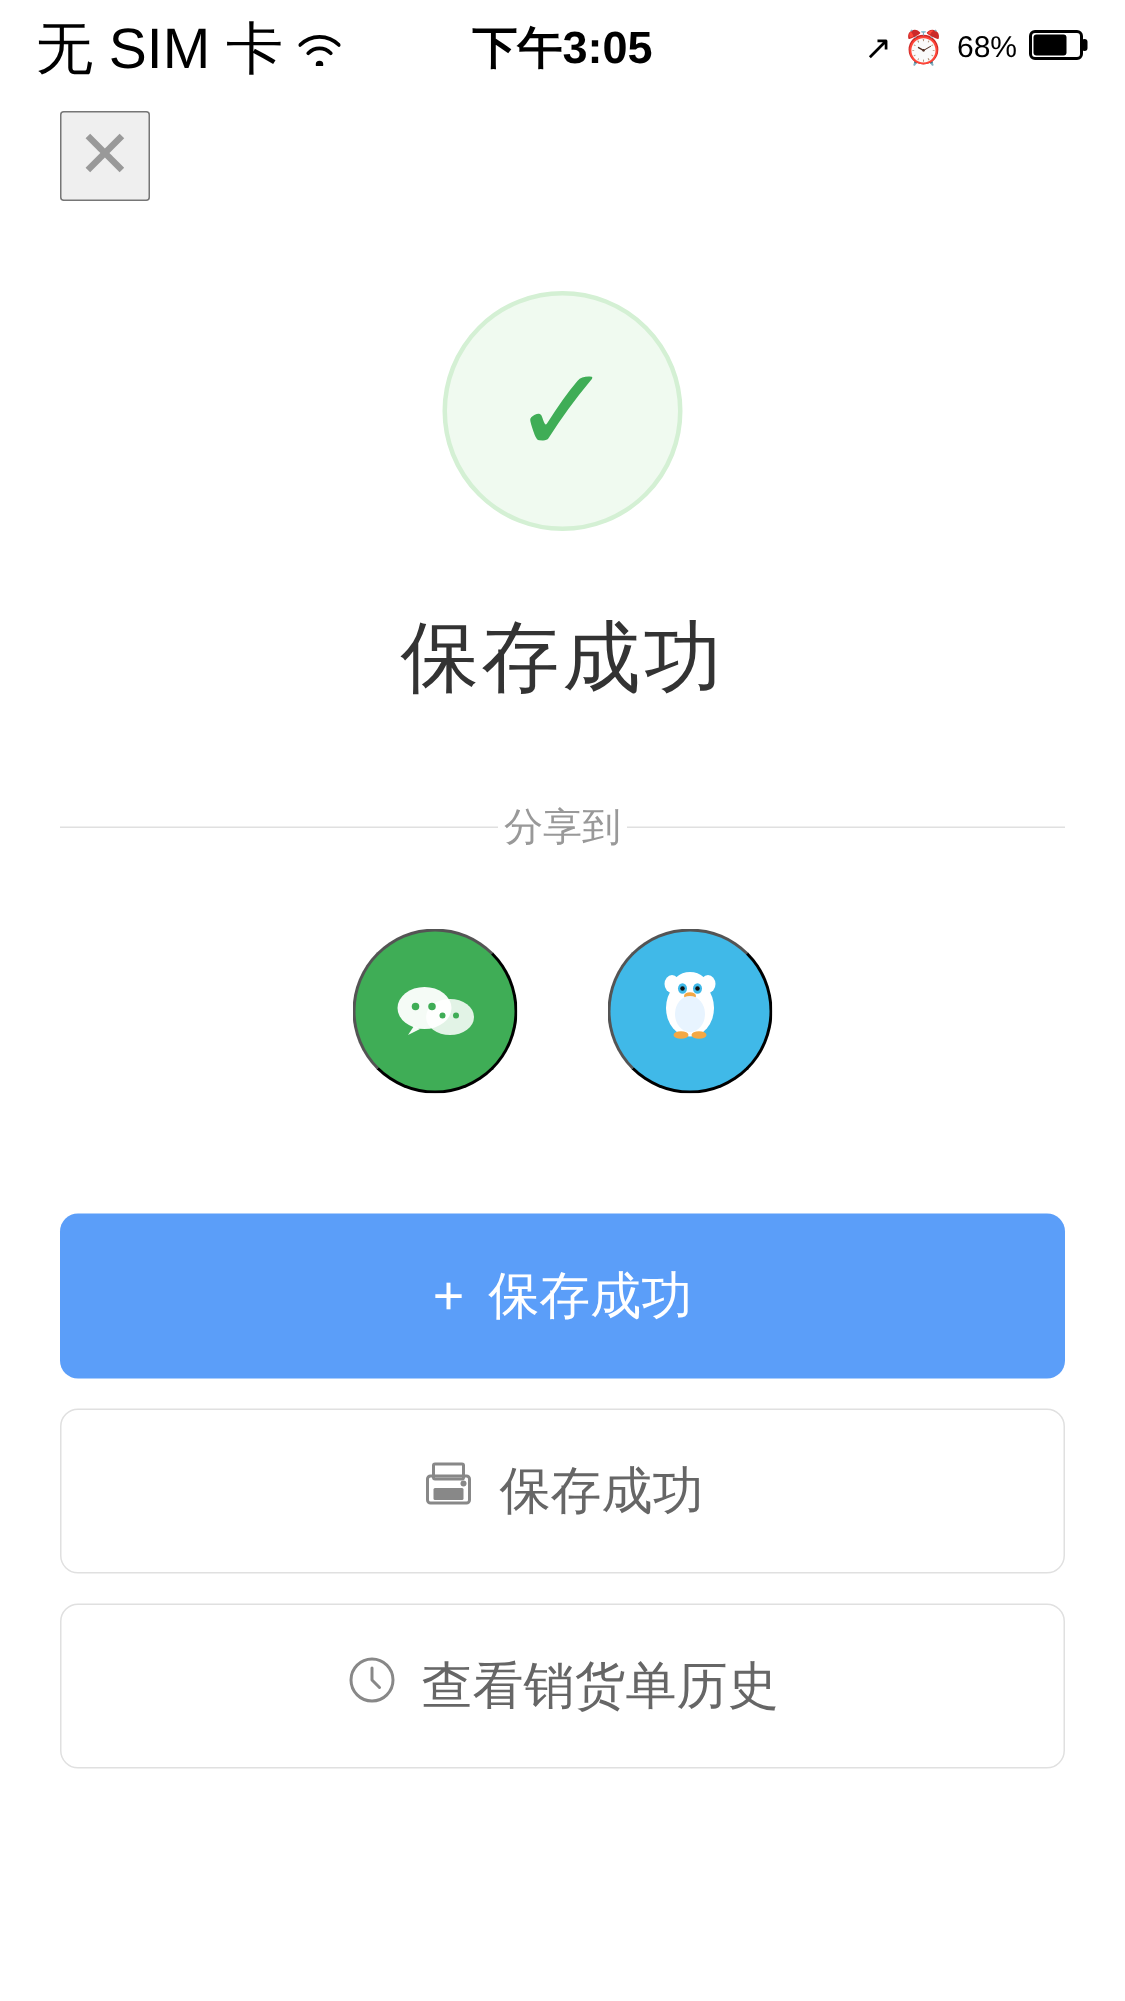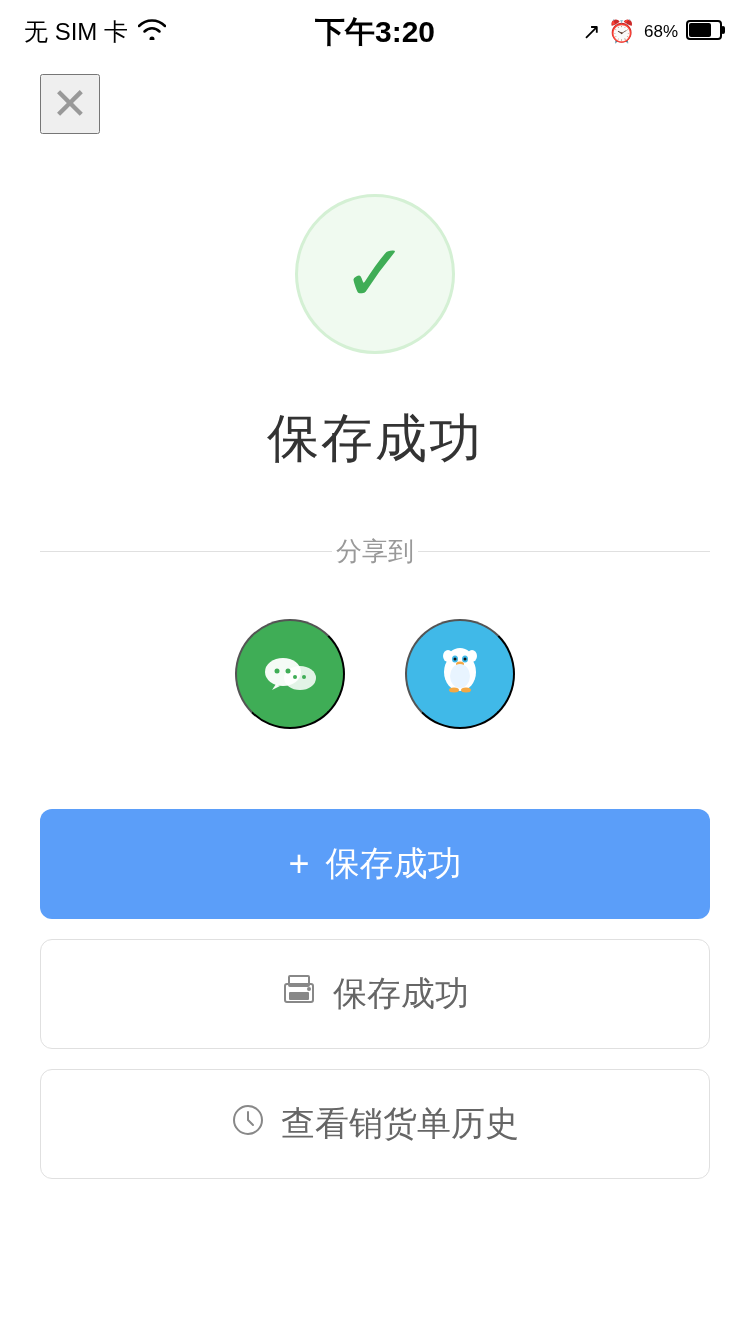--- a/index.html
+++ b/index.html
@@ -26,21 +26,21 @@
       align-items: center;
       justify-content: space-between;
       padding: 0 24px;
       background: #ffffff;
     }
 
     .status-left {
       display: flex;
       align-items: center;
       gap: 10px;
-      font-size: 24px;
+      font-size: 38px;
       font-weight: 500;
       color: #000;
     }
 
     .status-center {
       font-size: 30px;
       font-weight: 600;
       color: #000;
       position: absolute;
       left: 50%;
@@ -201,25 +201,25 @@
   <div class="status-left">
     <span>无 SIM 卡</span>
     <span>
       <svg width="28" height="22" viewBox="0 0 28 22" fill="none">
         <path d="M14 18.5a2.5 2.5 0 110 5 2.5 2.5 0 010-5z" fill="#000"></path>
         <path d="M6.5 13.5C8.5 11.5 11.1 10.3 14 10.3s5.5 1.2 7.5 3.2" stroke="#000" stroke-width="2.5" stroke-linecap="round" fill="none"></path>
         <path d="M1 8C4.5 4.5 9 2.5 14 2.5s9.5 2 13 5.5" stroke="#000" stroke-width="2.5" stroke-linecap="round" fill="none"></path>
       </svg>
     </span>
   </div>
-  <div class="status-center">下午3:20</div>
+  <div class="status-center">下午3:05</div>
   <div class="status-right">
     <span style="font-size:22px;">↗</span>
     <span style="font-size:22px;">⏰</span>
-    <span style="font-size:17px;">68%</span>
+    <span style="font-size:20px;">68%</span>
     <span>
       <svg width="40" height="22" viewBox="0 0 40 22" fill="none">
         <rect x="1" y="2" width="34" height="18" rx="3" stroke="#000" stroke-width="2" fill="none"></rect>
         <rect x="35" y="7" width="4" height="8" rx="2" fill="#000"></rect>
         <rect x="3" y="4" width="22" height="14" rx="2" fill="#000"></rect>
       </svg>
     </span>
   </div>
 </div>
 

